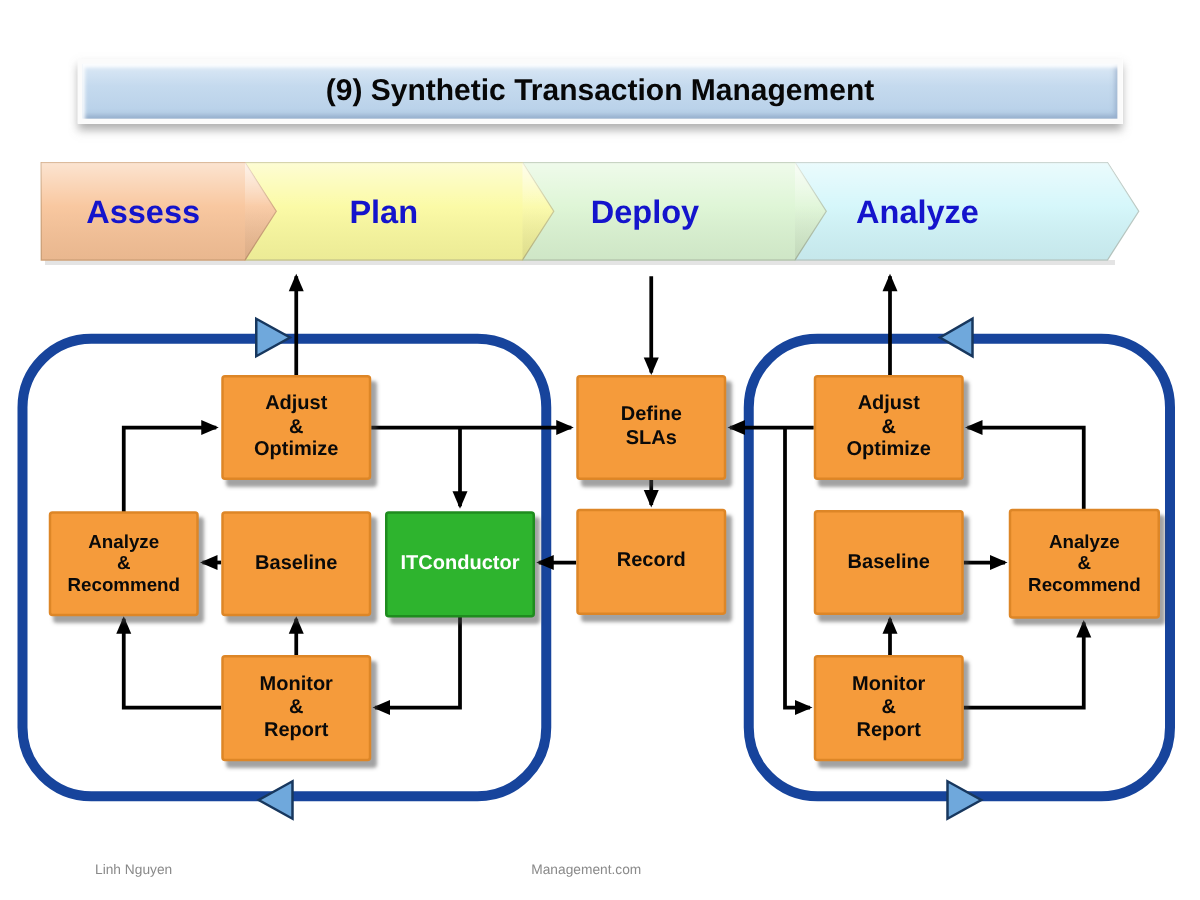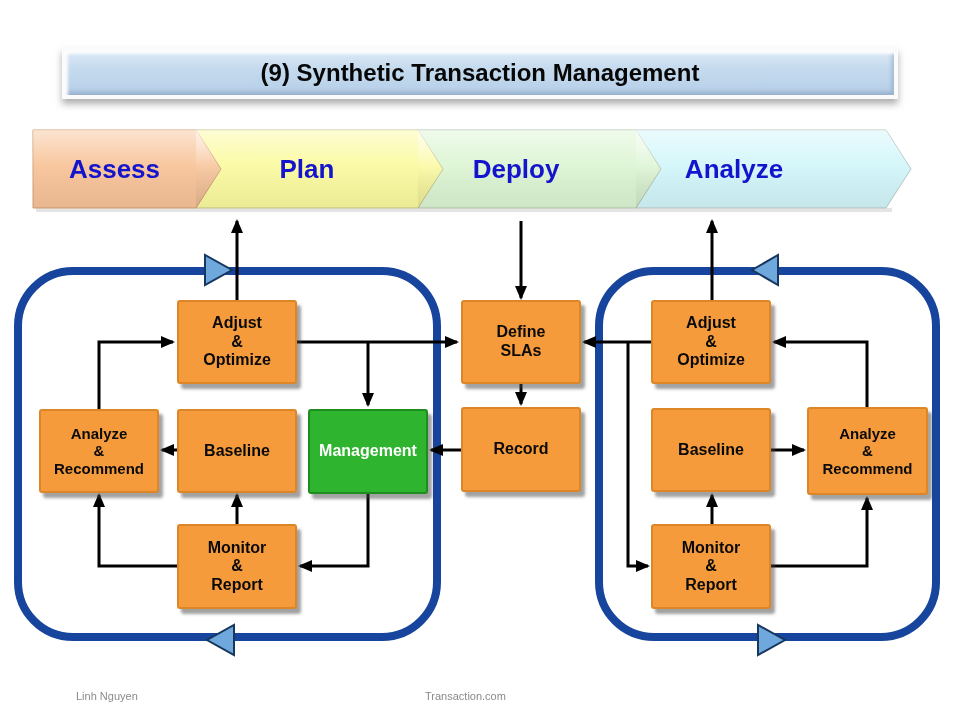--- a/index.html
+++ b/index.html
@@ -112,34 +112,34 @@
   <div class="phase-label" style="left:418px;width:196px;">Deploy</div>
   <div class="phase-label" style="left:636px;width:196px;">Analyze</div>
 
   <div class="node" style="left:177px;top:288px;width:120px;height:84px;">Adjust
 &amp;
 Optimize</div>
   <div class="node" style="left:39px;top:397px;width:120px;height:84px;font-size:15px;">Analyze
 &amp;
 Recommend</div>
   <div class="node" style="left:177px;top:397px;width:120px;height:84px;">Baseline</div>
-  <div class="node node--green" style="left:308px;top:397px;width:120px;height:85px;">Management</div>
+  <div class="node node--green" style="left:308px;top:397px;width:120px;height:85px;">ITConductor</div>
   <div class="node" style="left:177px;top:512px;width:120px;height:85px;">Monitor
 &amp;
 Report</div>
   <div class="node" style="left:461px;top:395px;width:120px;height:85px;">Record</div>
   <div class="node" style="left:461px;top:288px;width:120px;height:84px;">Define
 SLAs</div>
   <div class="node" style="left:651px;top:288px;width:120px;height:84px;">Adjust
 &amp;
 Optimize</div>
   <div class="node" style="left:651px;top:396px;width:120px;height:84px;">Baseline</div>
   <div class="node" style="left:807px;top:395px;width:121px;height:88px;font-size:15px;">Analyze
 &amp;
 Recommend</div>
   <div class="node" style="left:651px;top:512px;width:120px;height:85px;">Monitor
 &amp;
 Report</div>
 
   <span class="footer-text" id="footer-author">Linh Nguyen</span>
-  <span class="footer-text" id="footer-site">Transaction.com</span>
+  <span class="footer-text" id="footer-site">Management.com</span>
 
 </div>
 
 </body></html>

